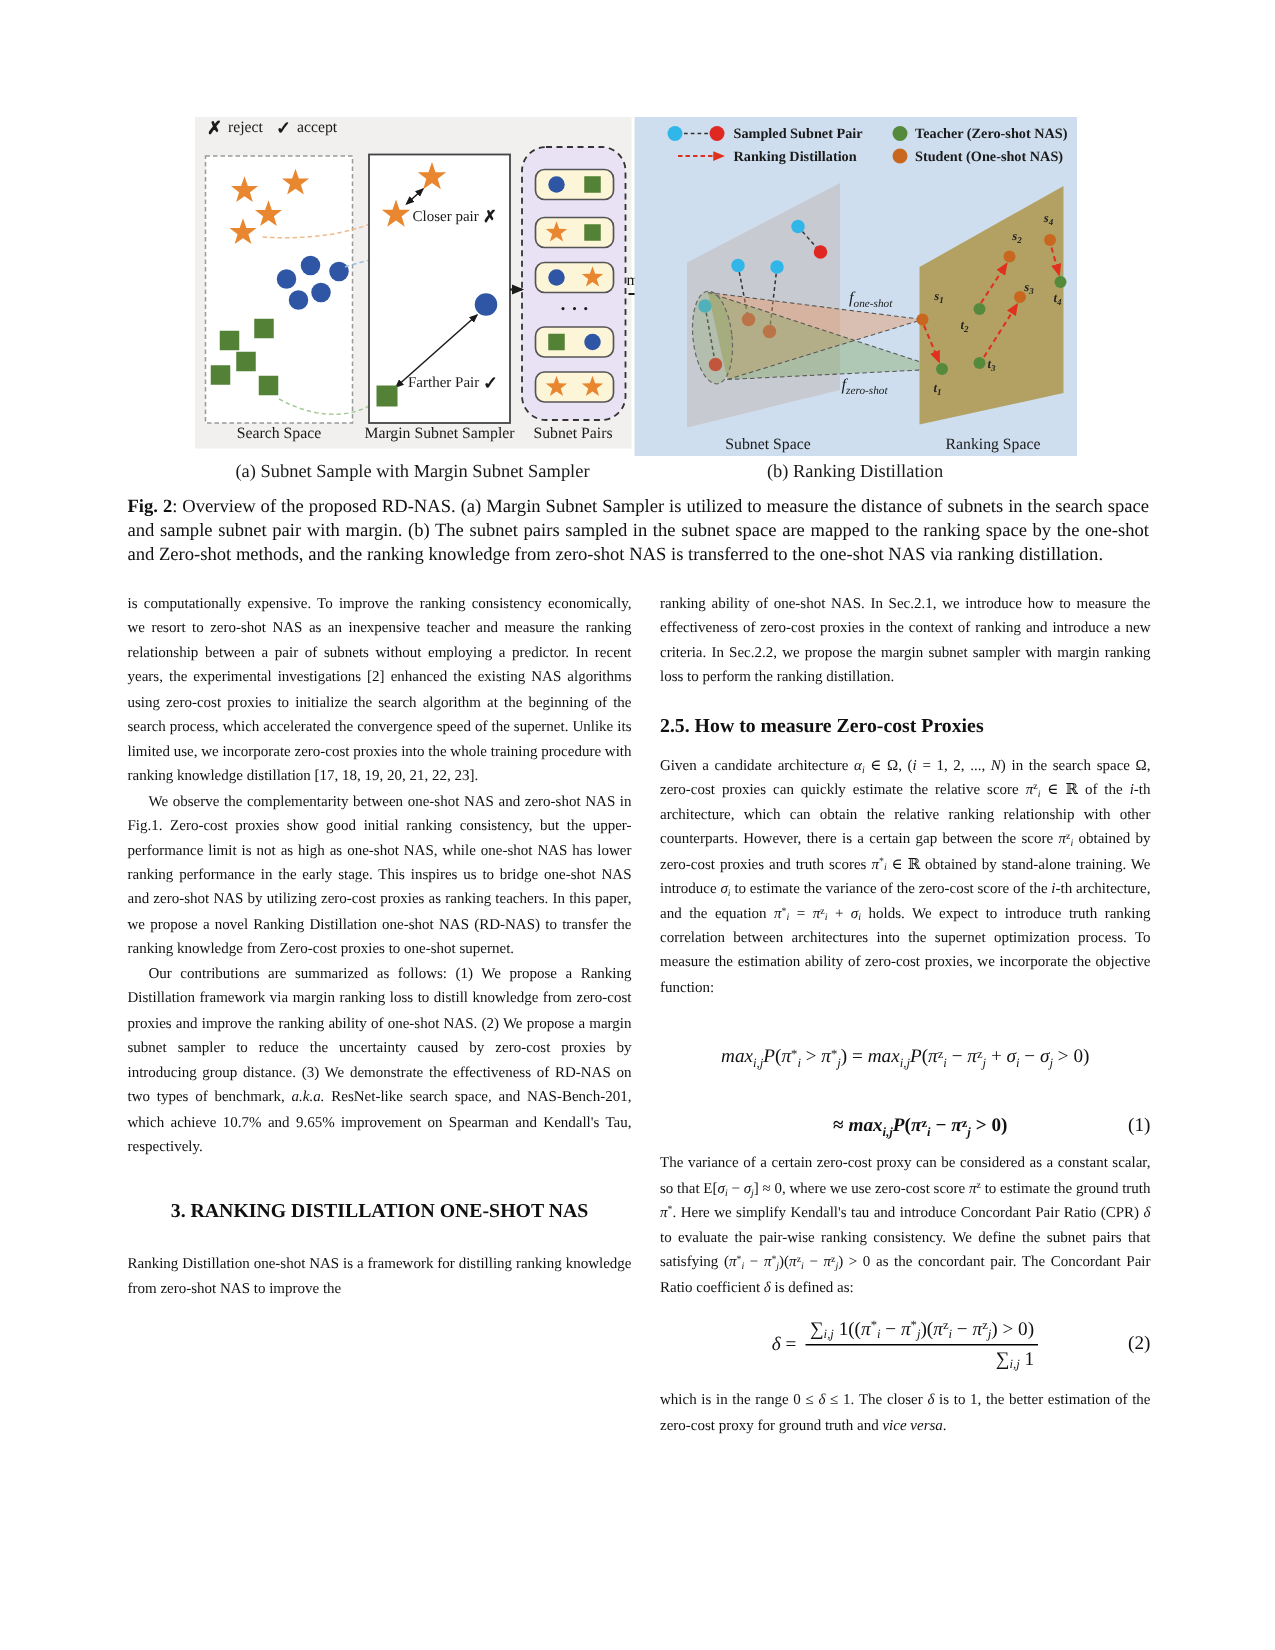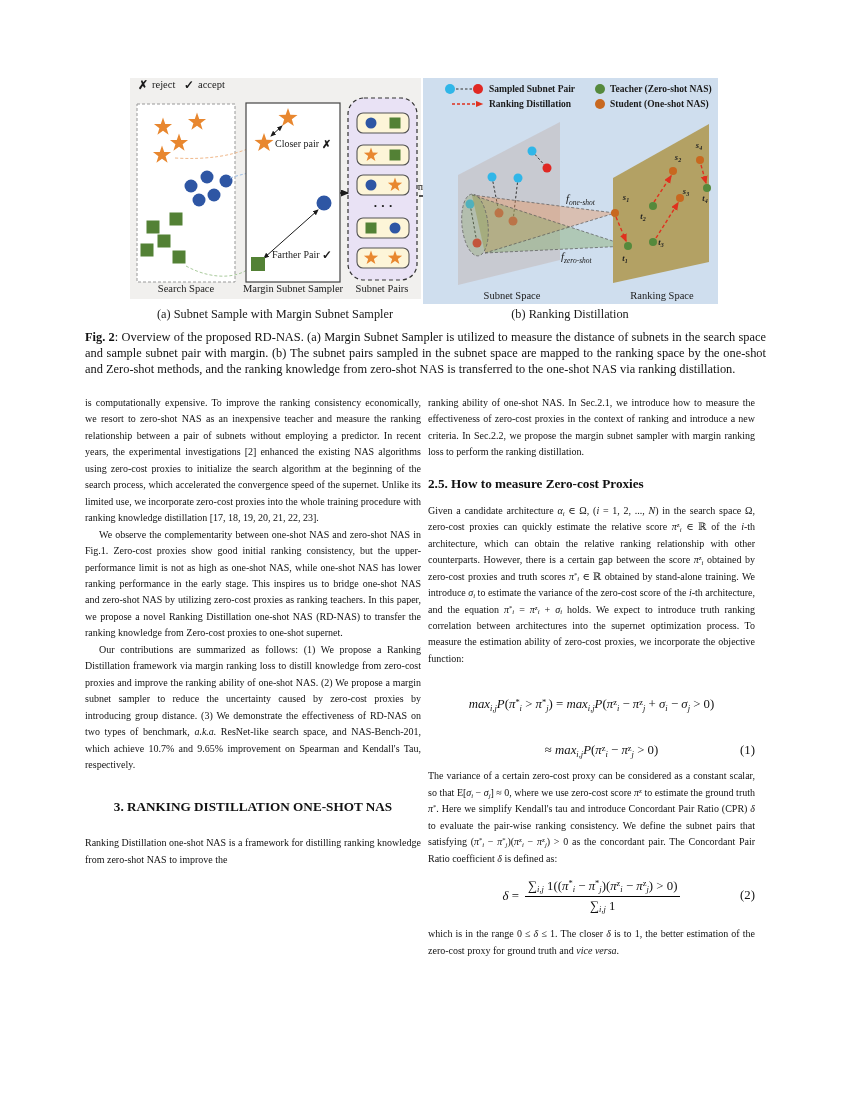--- a/index.html
+++ b/index.html
@@ -4,36 +4,36 @@
 <style>
   html,body{margin:0;padding:0;background:#888;}
   .page{position:relative;width:850px;height:1100px;background:#ffffff;margin:0 auto;
         font-family:"Liberation Serif","DejaVu Serif",serif;color:#111;overflow:hidden;}
   svg.figure{position:absolute;left:0;top:70px;}
   .fig-label{font-family:"Liberation Serif","DejaVu Serif",serif;fill:#1a1a1a;}
   .caption{position:absolute;left:85px;top:330px;width:681px;font-size:12.4px;
            line-height:15.9px;text-align:justify;}
   .col{position:absolute;top:395px;}
   .col-left{left:85px;width:336px;}
-  .col-right{left:428px;width:327px;}
+  .col-right{left:440px;width:327px;}
   .col p{font-size:10px;line-height:16.45px;text-align:justify;margin:0;}
   .col p.indent{text-indent:14px;}
   .section-heading{text-align:center;font-weight:bold;font-size:13.2px;margin:26px 0 20px 0;}
   .sub-heading{font-weight:bold;font-size:13.2px;margin:15px 0 11px 0;}
   sub,sup{font-size:66%;line-height:0;position:relative;vertical-align:baseline;}
   sup{top:-0.45em;} sub{top:0.28em;}
   .equation{position:relative;font-size:12.8px;margin:9px 0;text-align:center;}
   .eq-line{display:block;line-height:18px;margin-top:28px;}
-  .eq-line2{transform:translateX(10px);}
+  .eq-line2{transform:translateX(10px);font-weight:bold;}
   .eq-num{position:absolute;right:0;bottom:1px;font-size:12.8px;}
   .eq-frac-row{display:flex;justify-content:center;align-items:center;gap:6px;padding:2px 0;}
   .eq-frac-row .eq-num{top:calc(50% - 9px);bottom:auto;}
   .frac{display:inline-block;text-align:center;vertical-align:middle;}
   .frac .num{display:block;padding:0 3px 1px 3px;line-height:17px;}
-  .frac .den{display:block;border-top:1px solid #000;padding:1px 3px 0 3px;line-height:17px;}
+  .frac .den{display:block;border-top:1px solid #000;padding:1px 3px 0 3px;line-height:17px;text-align:right;}
 </style>
 </head>
 <body>
 
 <div class="page">
 
   <svg class="figure" width="850" height="260" viewBox="0 0 850 260">
     <defs>
       <path id="star-shape" d="M0,-10 L2.35,-3.24 L9.51,-3.09 L3.8,1.24 L5.88,8.09 L0,4 L-5.88,8.09 L-3.8,1.24 L-9.51,-3.09 L-2.35,-3.24 Z"></path>
       <marker id="ah-k" orient="auto" markerWidth="7" markerHeight="6" refX="5" refY="2.5">

